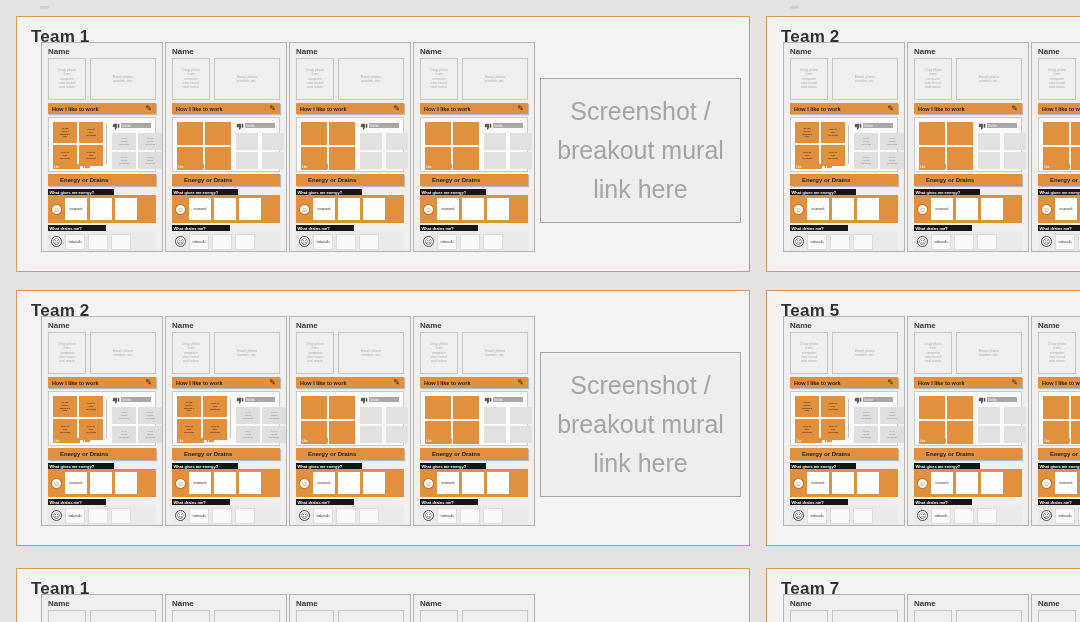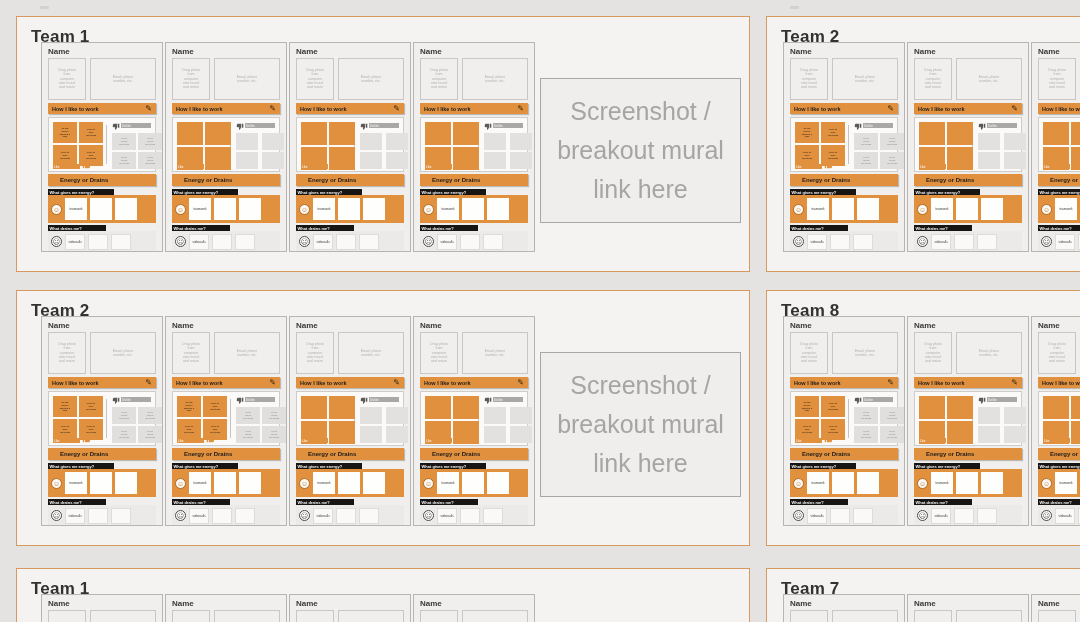--- a/index.html
+++ b/index.html
@@ -1127,21 +1127,21 @@
               <span>videocalls</span>
             </div>
       <div class="w-sticky"></div>
 
     </div>
   </div>
       </div>
 
   </div>
     <div class="section right row1">
-    <div class="section-title">Team 8</div>
+    <div class="section-title">Team 5</div>
     <div class="cards">
         <div class="card">
     <div class="card-name">Name</div>
 
     <div class="id-row">
       <div class="photo-box">
         <div class="ph-text">Drag photo from computer onto mural and resize</div>
       </div>
       <div class="contact-box">
         <div class="ph-text">Email, phone number, etc.</div>

